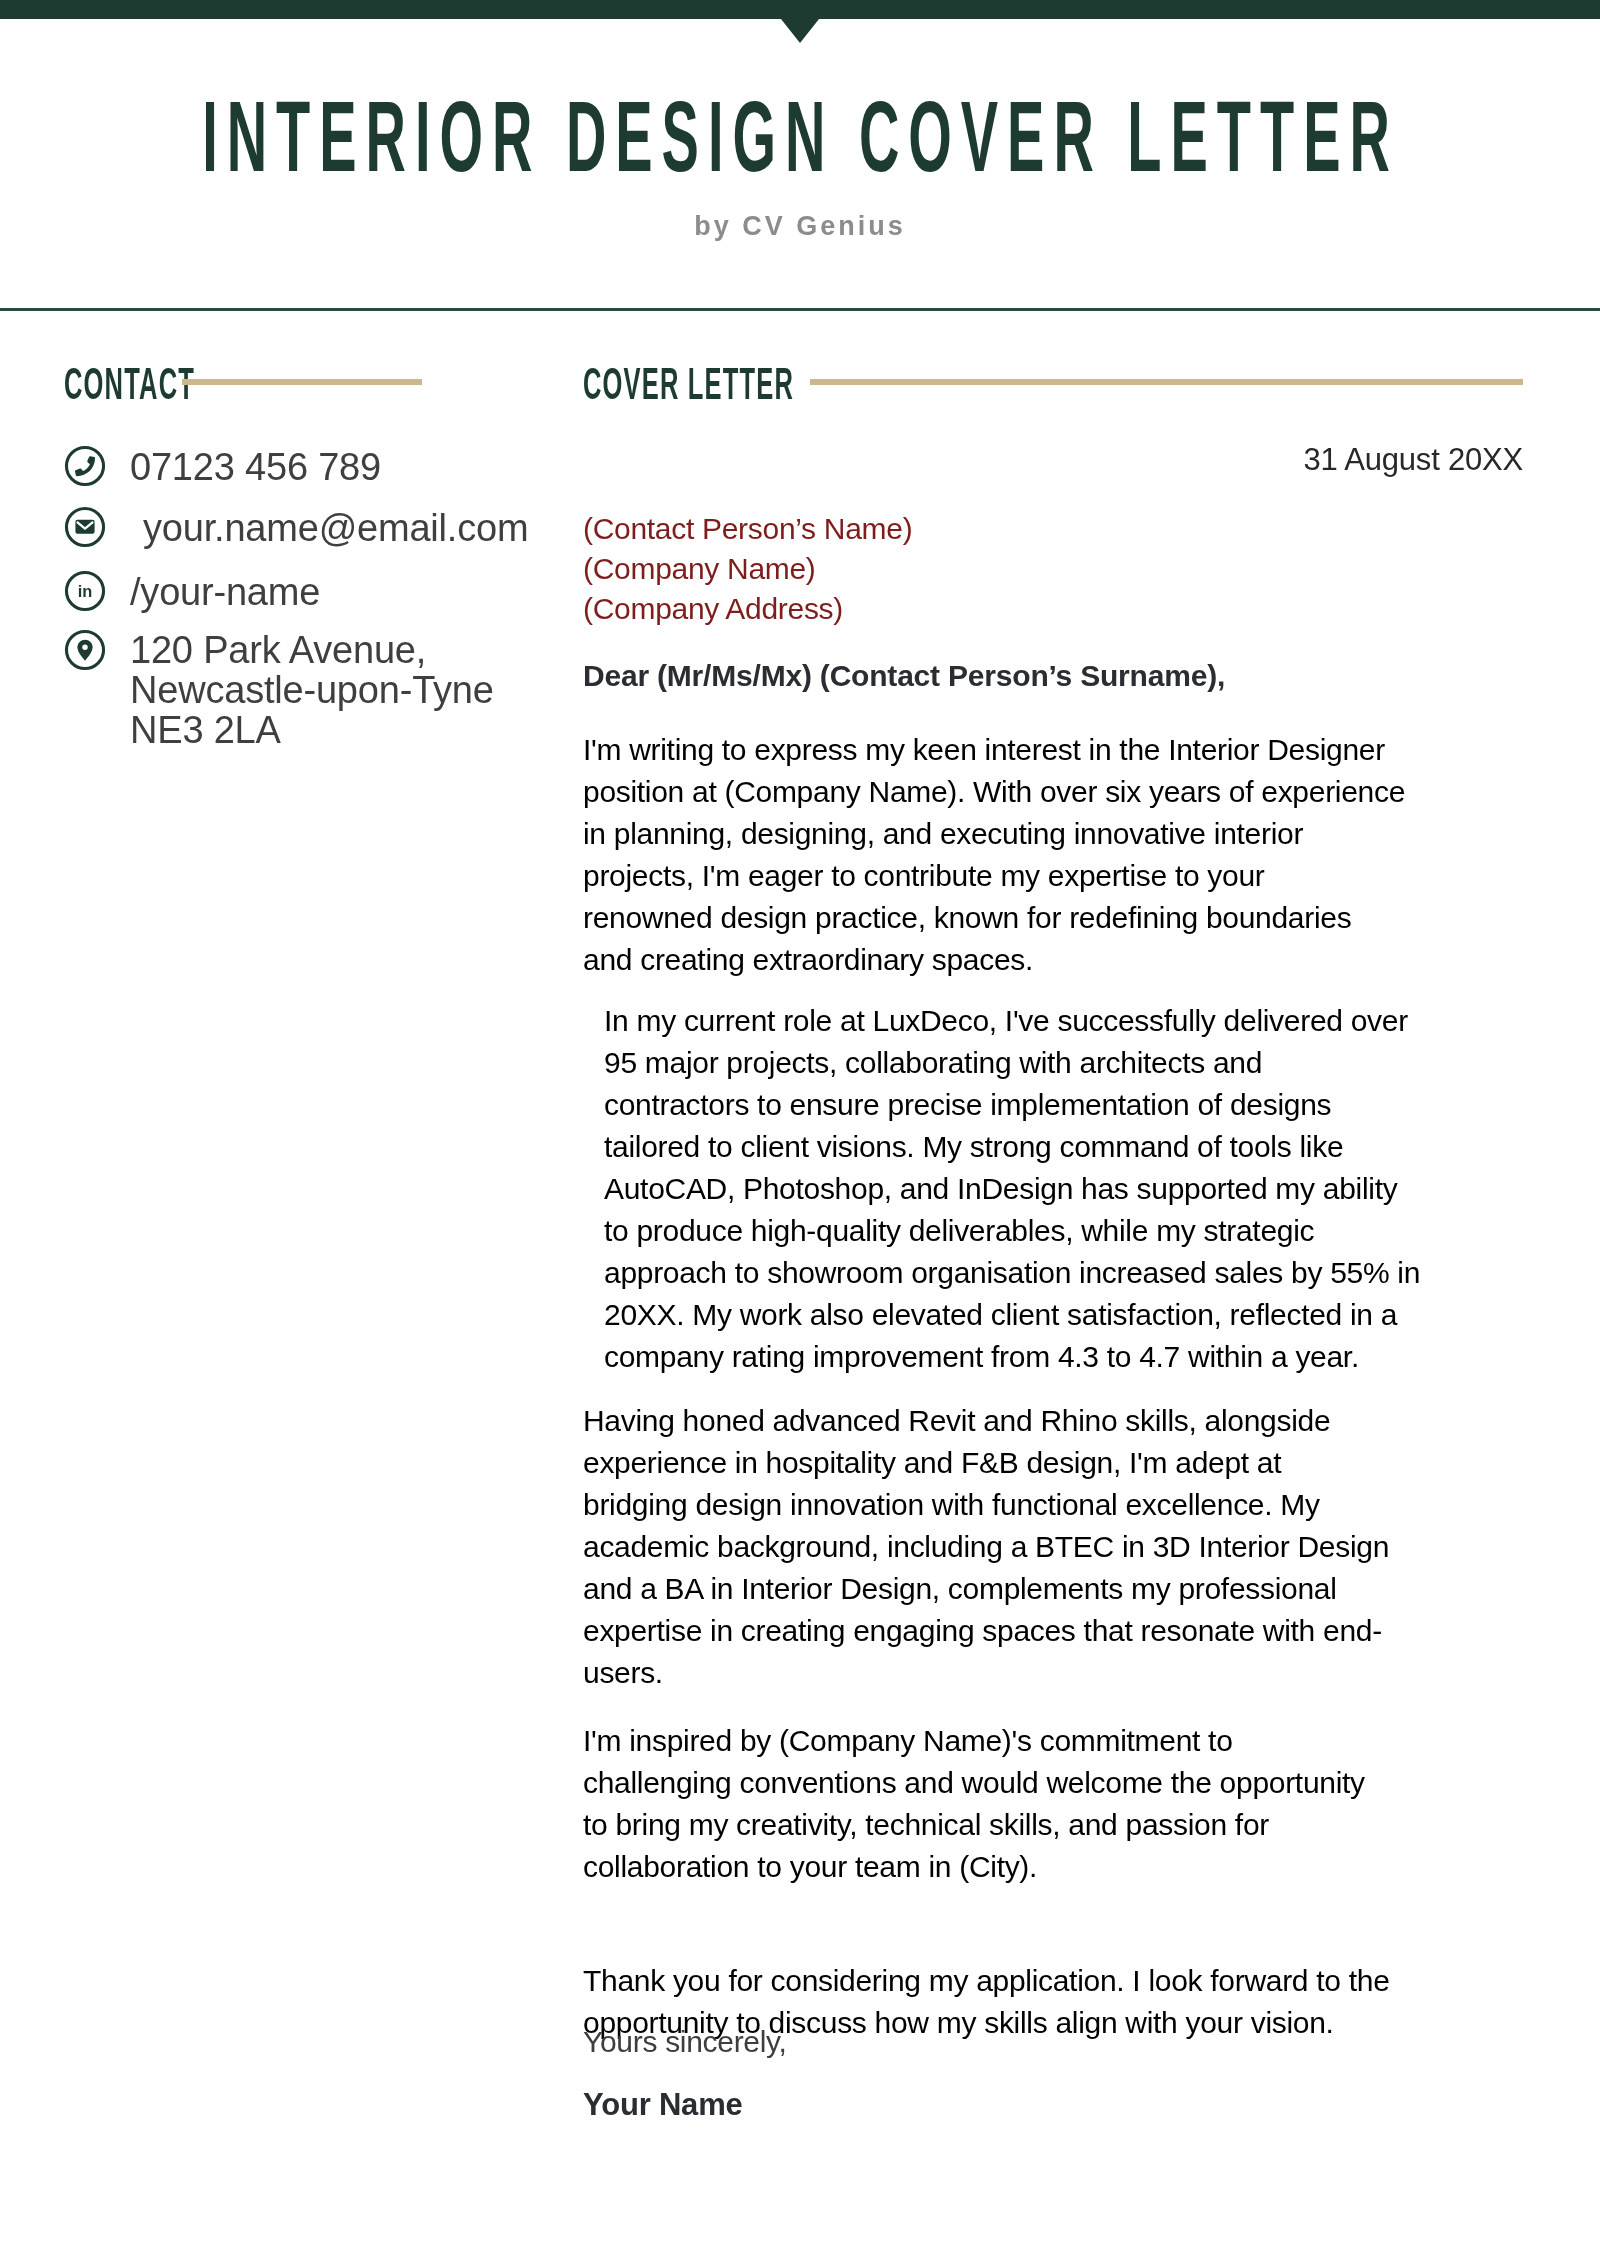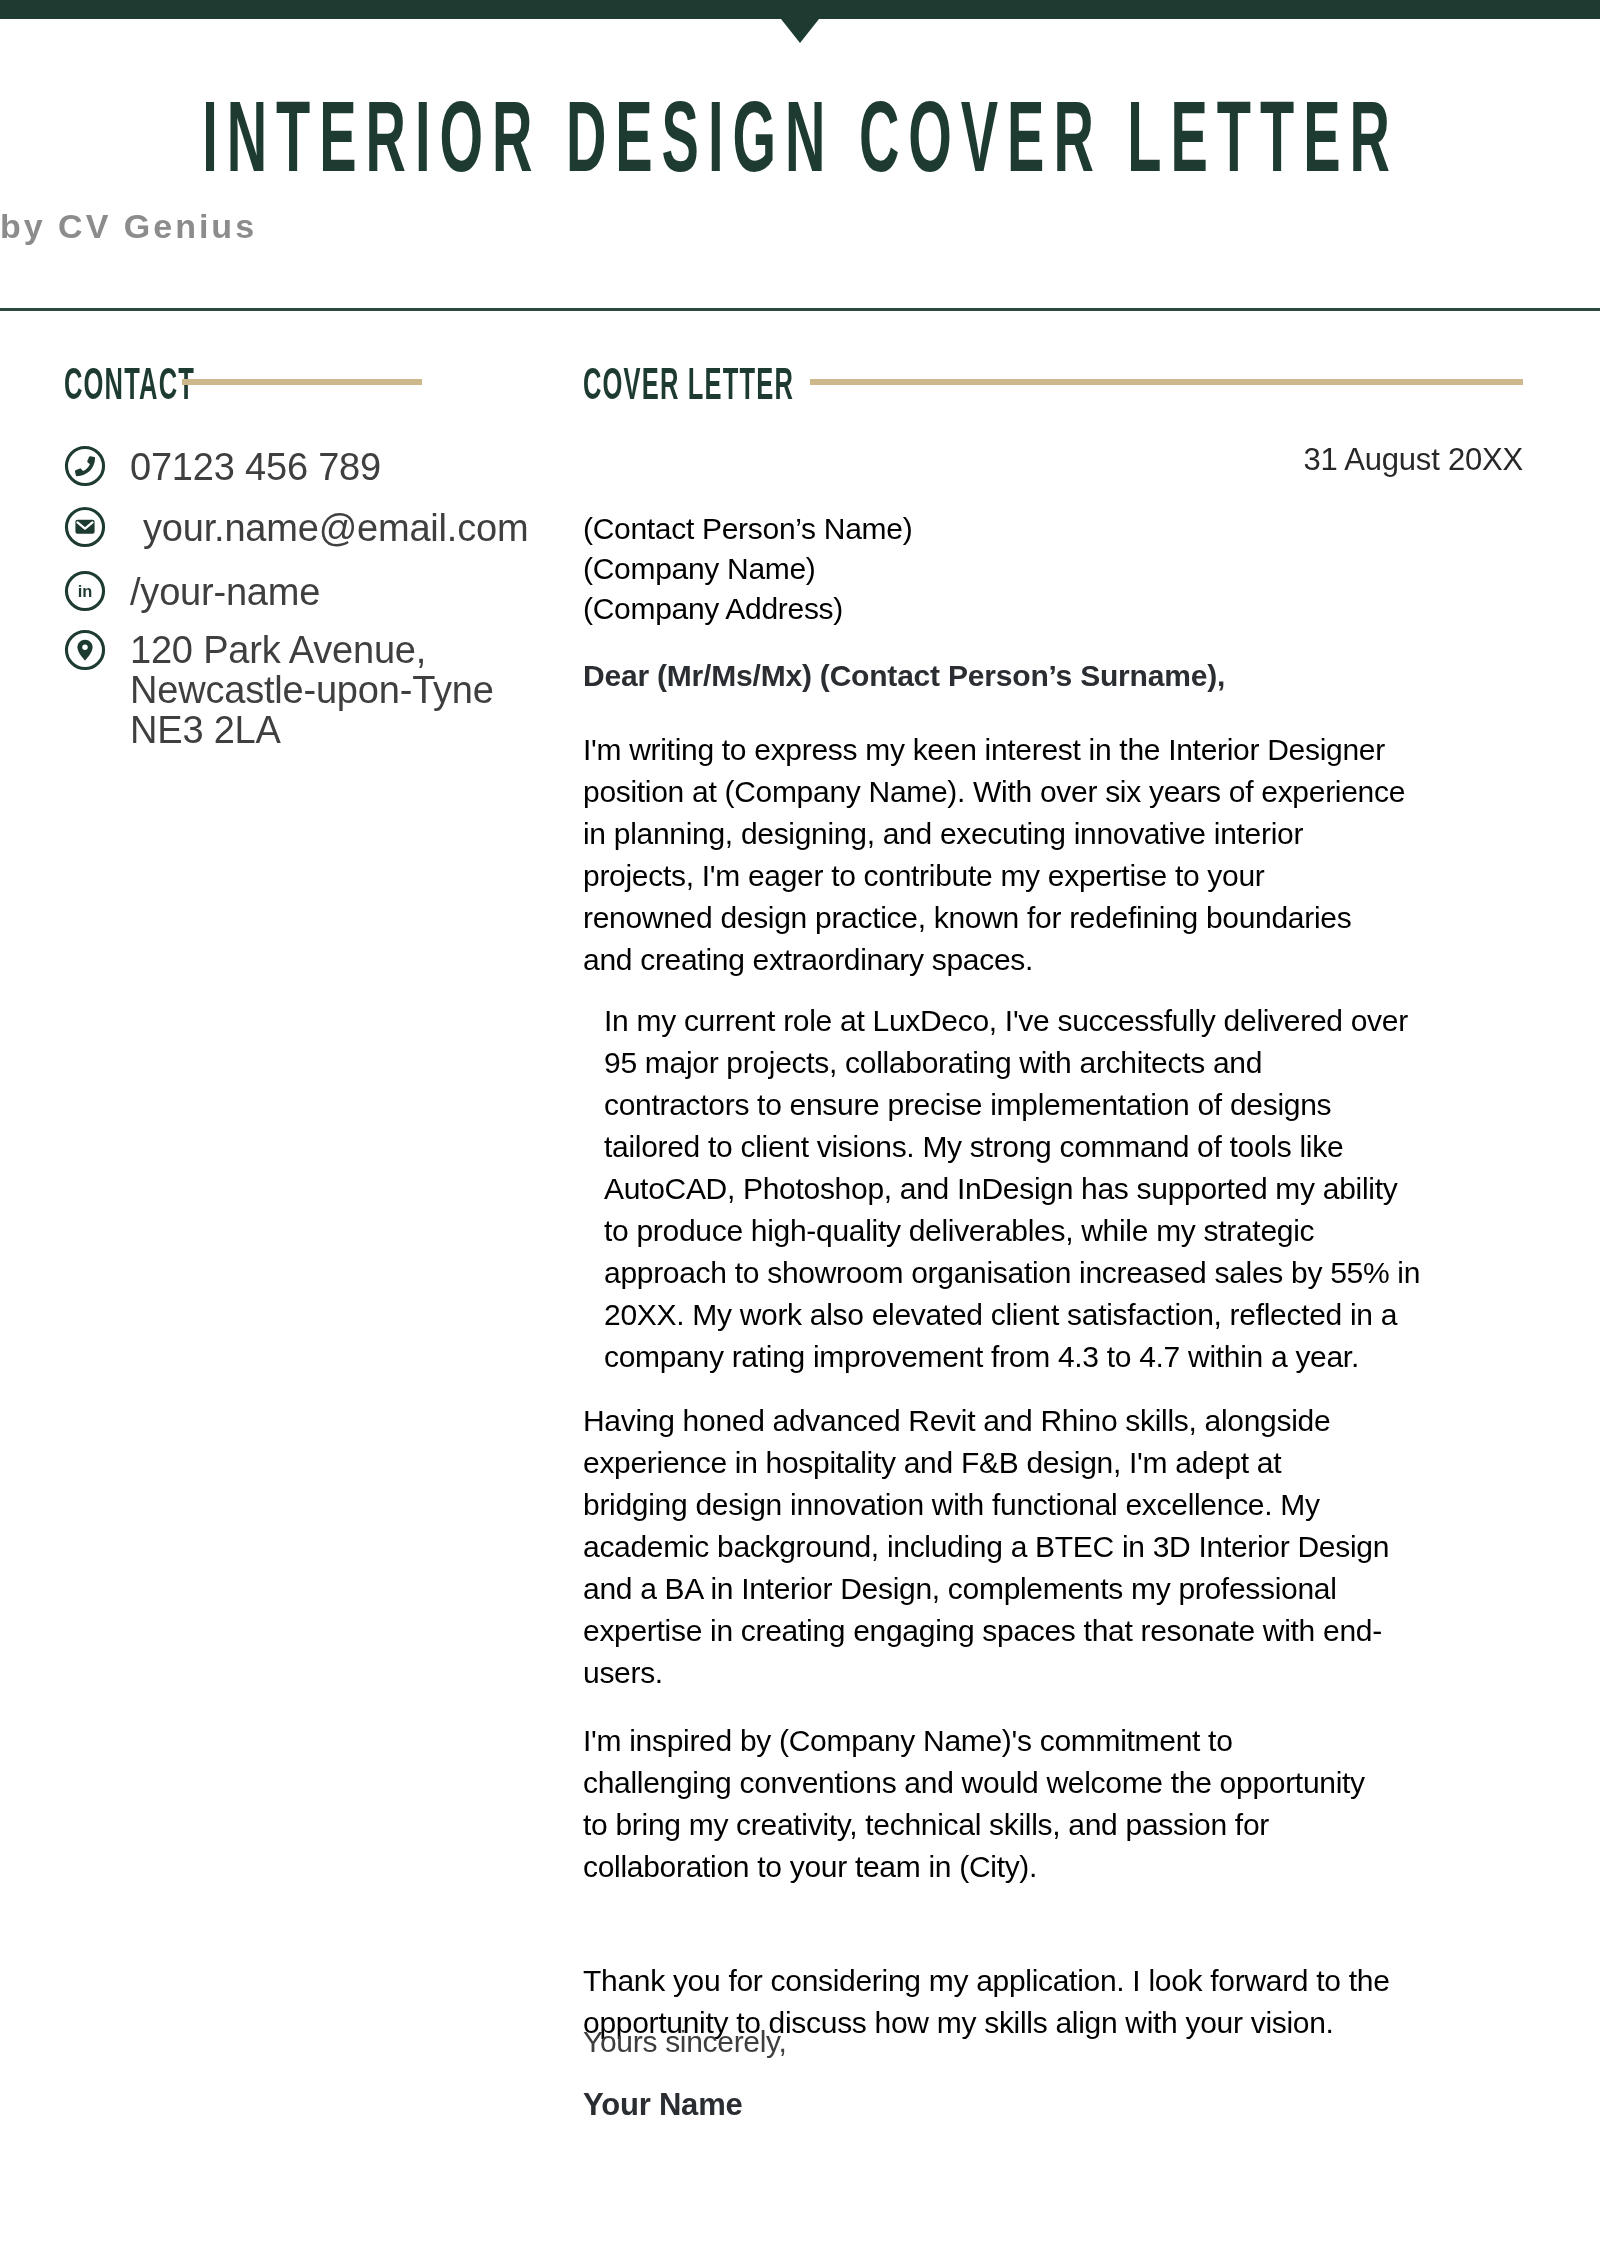--- a/index.html
+++ b/index.html
@@ -34,22 +34,22 @@
     display: inline-block;
     font-size: 100px; font-weight: 700; line-height: 1;
     color: #1d3b30;
     letter-spacing: 0.16em;
     white-space: nowrap;
     transform: scaleX(0.56);
     transform-origin: center;
   }
   .subtitle {
     position: absolute; left: 0; top: 209px; width: 1600px;
-    text-align: left;
-    font-size: 34px; font-weight: 700; line-height: 34px;
+    text-align: center;
+    font-size: 27px; font-weight: 700; line-height: 34px;
     letter-spacing: 3px;
     color: #8c8c8c;
   }
   .divider {
     position: absolute; left: 0; top: 308px;
     width: 1600px; height: 3px;
     background: #2b493d;
   }
   
   .section-heading {
@@ -90,21 +90,21 @@
   .letter .rule { left: 227px; width: 713px; }
   .letter-date {
     position: absolute; top: 439px; left: 0; width: 940px;
     text-align: right;
     font-size: 31px; line-height: 42px;
     color: #28282b; letter-spacing: -0.2px;
   }
   .recipient {
     position: absolute; top: 509px; left: 0; width: 1010px;
     font-size: 30px; line-height: 40px; letter-spacing: -0.3px;
-    color: #000000; white-space: pre-line;
+    color: #7f1d1d; white-space: pre-line;
   }
   .salutation {
     position: absolute; top: 655px; left: 0; width: 1010px;
     font-size: 30px; line-height: 42px; letter-spacing: -0.2px;
     font-weight: 700; color: #2a2d31;
   }
   .para {
     position: absolute; left: 0; width: 1014px;
     font-size: 30px; line-height: 42px; letter-spacing: -0.3px;
     color: #000000; white-space: pre-line;

